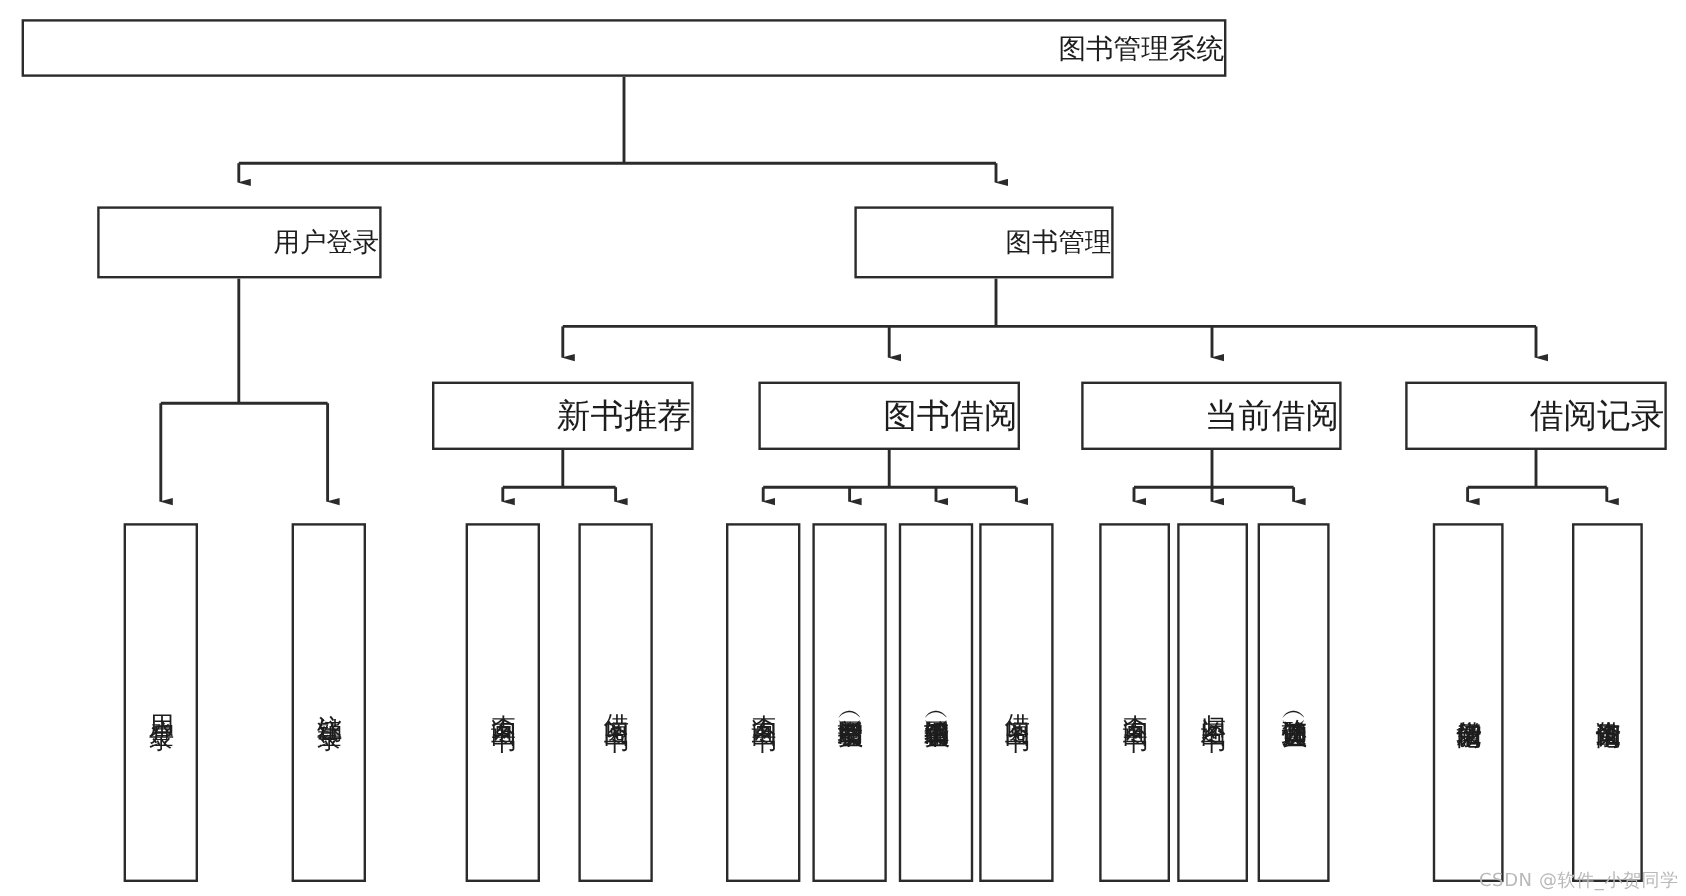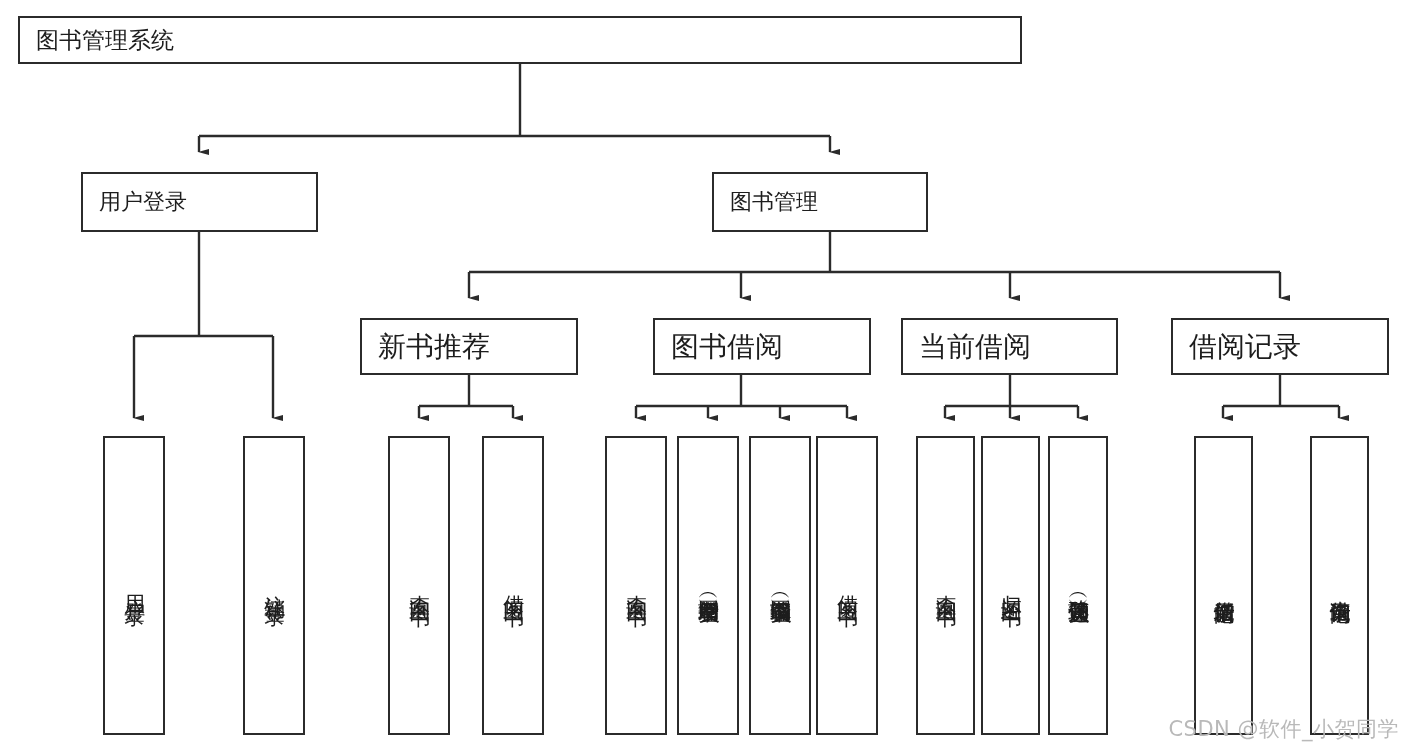--- a/index.html
+++ b/index.html
@@ -26,21 +26,21 @@
     height: 747px;
   }
   
   .node {
     position: absolute;
     box-sizing: border-box;
     background: #ffffff;
     border: 2px solid #2b2b2b;
     display: flex;
     align-items: center;
-    justify-content: flex-start;
+    justify-content: flex-end;
     color: #1d1d1d;
     padding-left: 16px;
   }
   .node.root {
     font-size: 23px;
   }
   .node.mid {
     font-size: 22px;
   }
   .node.sub {
@@ -66,21 +66,21 @@
   }
   .hlabel {
     color: #1d1d1d;
     white-space: nowrap;
   }
   
   #watermark {
     position: absolute;
     right: 6px;
     bottom: 4px;
-    font-size: 21px;
+    font-size: 15px;
     color: #b9b9b9;
     letter-spacing: 0.5px;
     white-space: nowrap;
     pointer-events: none;
   }
 </style>
 </head>
 <body>
 
 <div id="canvas">
@@ -143,21 +143,21 @@
   <div class="node mid" id="node-l2-0" style="left: 81px; top: 172px; width: 237px; height: 60px;">
     <span class="hlabel">用户登录</span>
   </div>
   <div class="node mid" id="node-l2-1" style="left: 712px; top: 172px; width: 216px; height: 60px;">
     <span class="hlabel">图书管理</span>
   </div>
 
   <div class="node sub" id="node-l3-0" style="left: 360px; top: 318px; width: 218px; height: 57px;">
     <span class="hlabel">新书推荐</span>
   </div>
-  <div class="node sub" id="node-l3-1" style="left: 632px; top: 318px; width: 218px; height: 57px; margin-left: 21px;">
+  <div class="node sub" id="node-l3-1" style="left: 632px; top: 318px; width: 218px; height: 57px;">
     <span class="hlabel">图书借阅</span>
   </div>
   <div class="node sub" id="node-l3-3" style="left: 1171px; top: 318px; width: 218px; height: 57px;">
     <span class="hlabel">借阅记录</span>
   </div>
   <div class="node sub" id="node-l3-2" style="left: 901px; top: 318px; width: 217px; height: 57px;">
     <span class="hlabel">当前借阅</span>
   </div>
 
   <div class="node leaf" id="node-leaf-0" style="left: 103px; top: 436px; width: 62px; height: 299px;">

